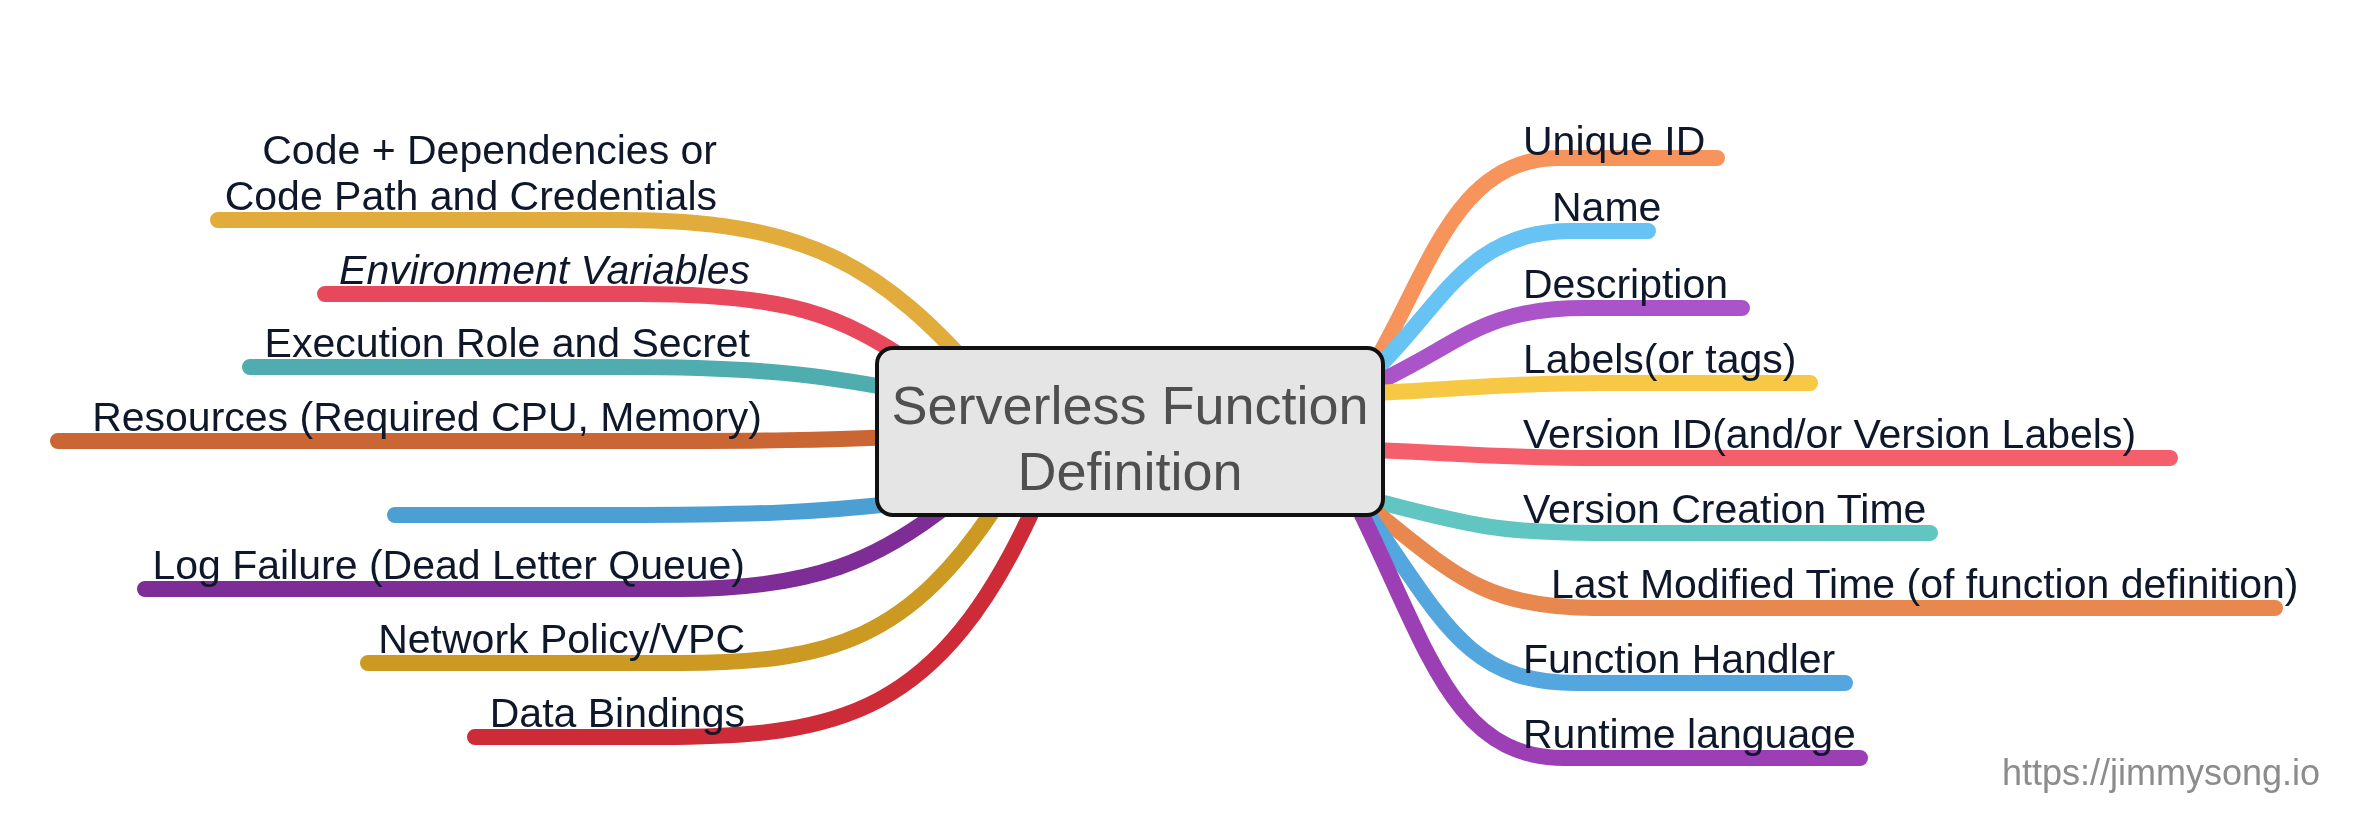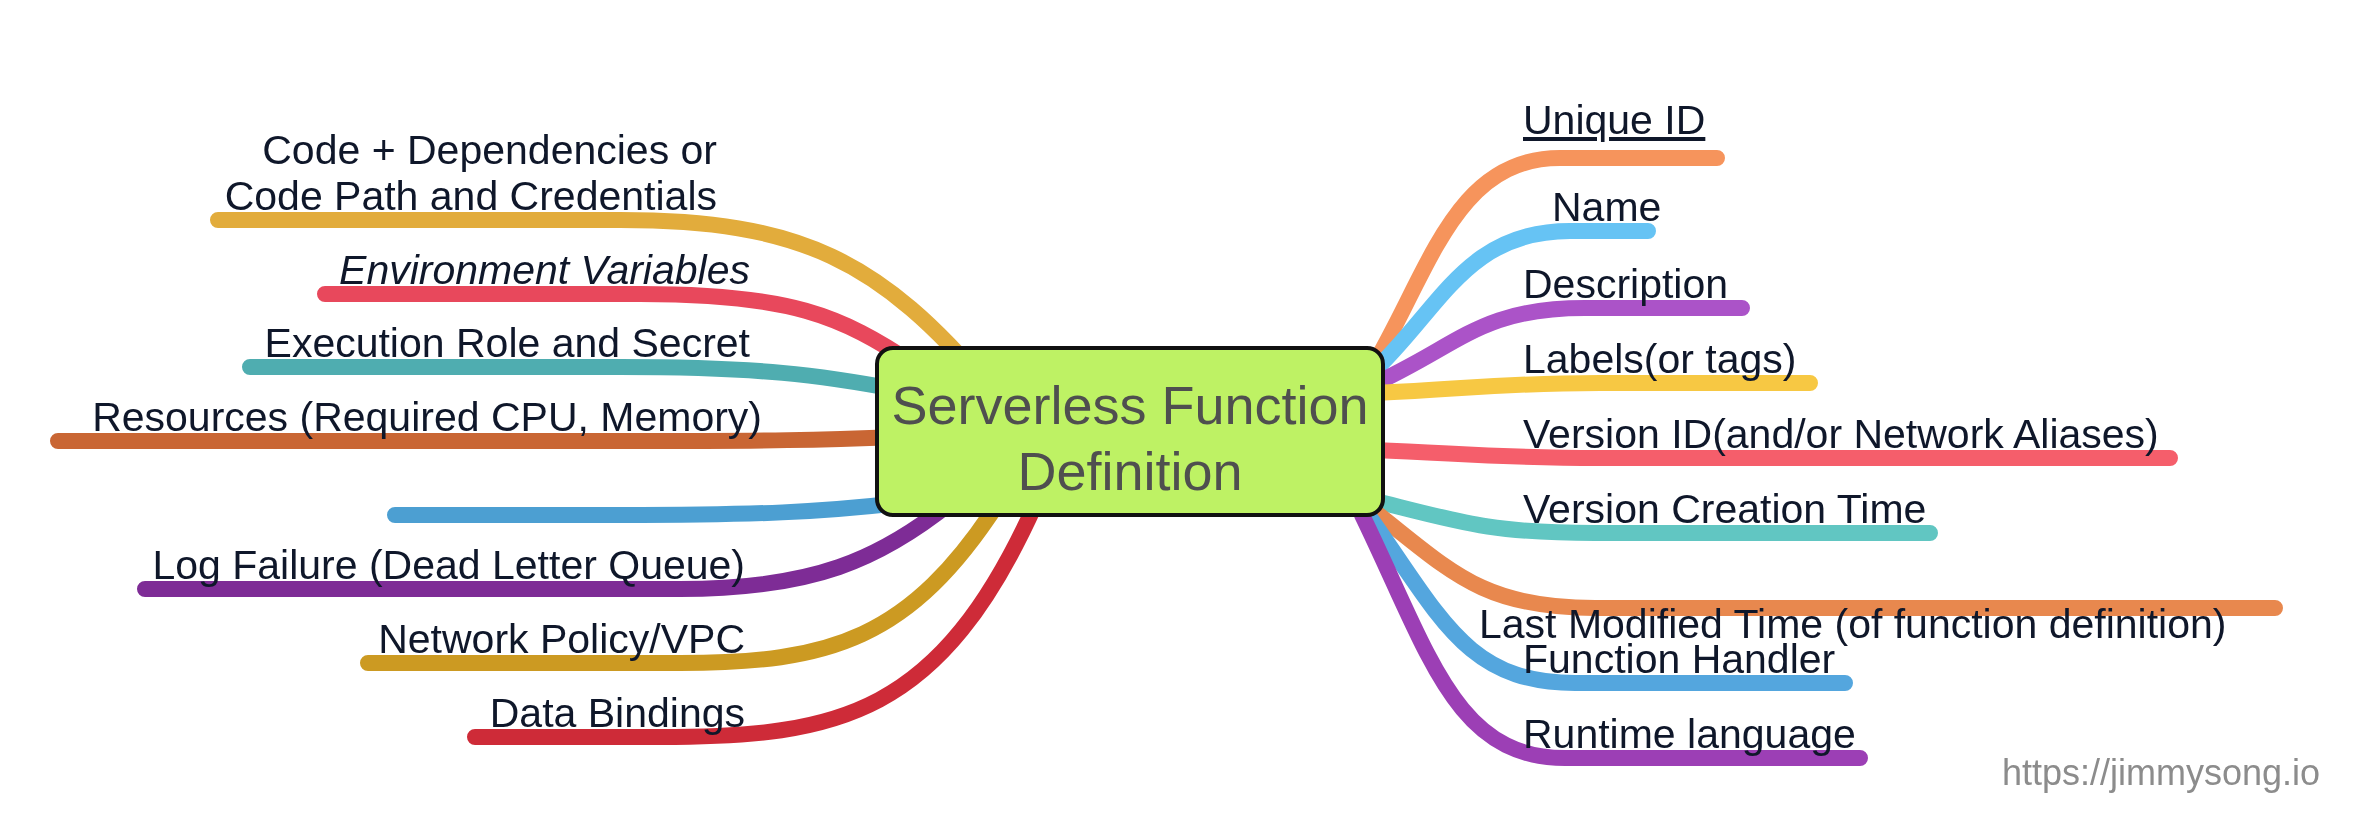--- a/index.html
+++ b/index.html
@@ -26,21 +26,21 @@
   .branch-label.right { text-align: left; }
 
   .center-node {
     position: absolute;
     z-index: 2;
     left: 875px;
     top: 346px;
     width: 510px;
     height: 171px;
     box-sizing: border-box;
-    background: #bef264;
+    background: #e5e5e5;
     border: 4px solid #111111;
     border-radius: 18px;
     display: flex;
     flex-direction: column;
     justify-content: center;
     padding-top: 12px;
   }
   .center-node .title-line {
     font-size: 54px;
     line-height: 66px;
@@ -92,24 +92,24 @@
 
   <div class="branch-label left" style="right:1641px; top:127px;">Code + Dependencies or
 Code Path and Credentials</div>
   <div class="branch-label left" style="right:1608px; top:247px;font-style:italic;">Environment Variables</div>
   <div class="branch-label left" style="right:1608px; top:320px;">Execution Role and Secret</div>
   <div class="branch-label left" style="right:1596px; top:394px;">Resources (Required CPU, Memory)</div>
   <div class="branch-label left" style="right:1613px; top:542px;">Log Failure (Dead Letter Queue)</div>
   <div class="branch-label left" style="right:1613px; top:616px;">Network Policy/VPC</div>
   <div class="branch-label left" style="right:1613px; top:690px;">Data Bindings</div>
 
-  <div class="branch-label right" style="left:1523px; top:97px;text-decoration:underline;">Unique ID</div>
+  <div class="branch-label right" style="left:1523px; top:118px;">Unique ID</div>
   <div class="branch-label right" style="left:1552px; top:184px;">Name</div>
   <div class="branch-label right" style="left:1523px; top:261px;">Description</div>
   <div class="branch-label right" style="left:1523px; top:336px;">Labels(or tags)</div>
-  <div class="branch-label right" style="left:1523px; top:411px;">Version ID(and/or Network Aliases)</div>
+  <div class="branch-label right" style="left:1523px; top:411px;">Version ID(and/or Version Labels)</div>
   <div class="branch-label right" style="left:1523px; top:486px;">Version Creation Time</div>
-  <div class="branch-label right" style="left:1479px; top:561px;margin-top:40px;">Last Modified Time (of function definition)</div>
+  <div class="branch-label right" style="left:1551px; top:561px;">Last Modified Time (of function definition)</div>
   <div class="branch-label right" style="left:1523px; top:636px;">Function Handler</div>
   <div class="branch-label right" style="left:1523px; top:711px;">Runtime language</div>
 
   <div class="watermark">https://jimmysong.io</div>
 </div>
 
 </body></html>

